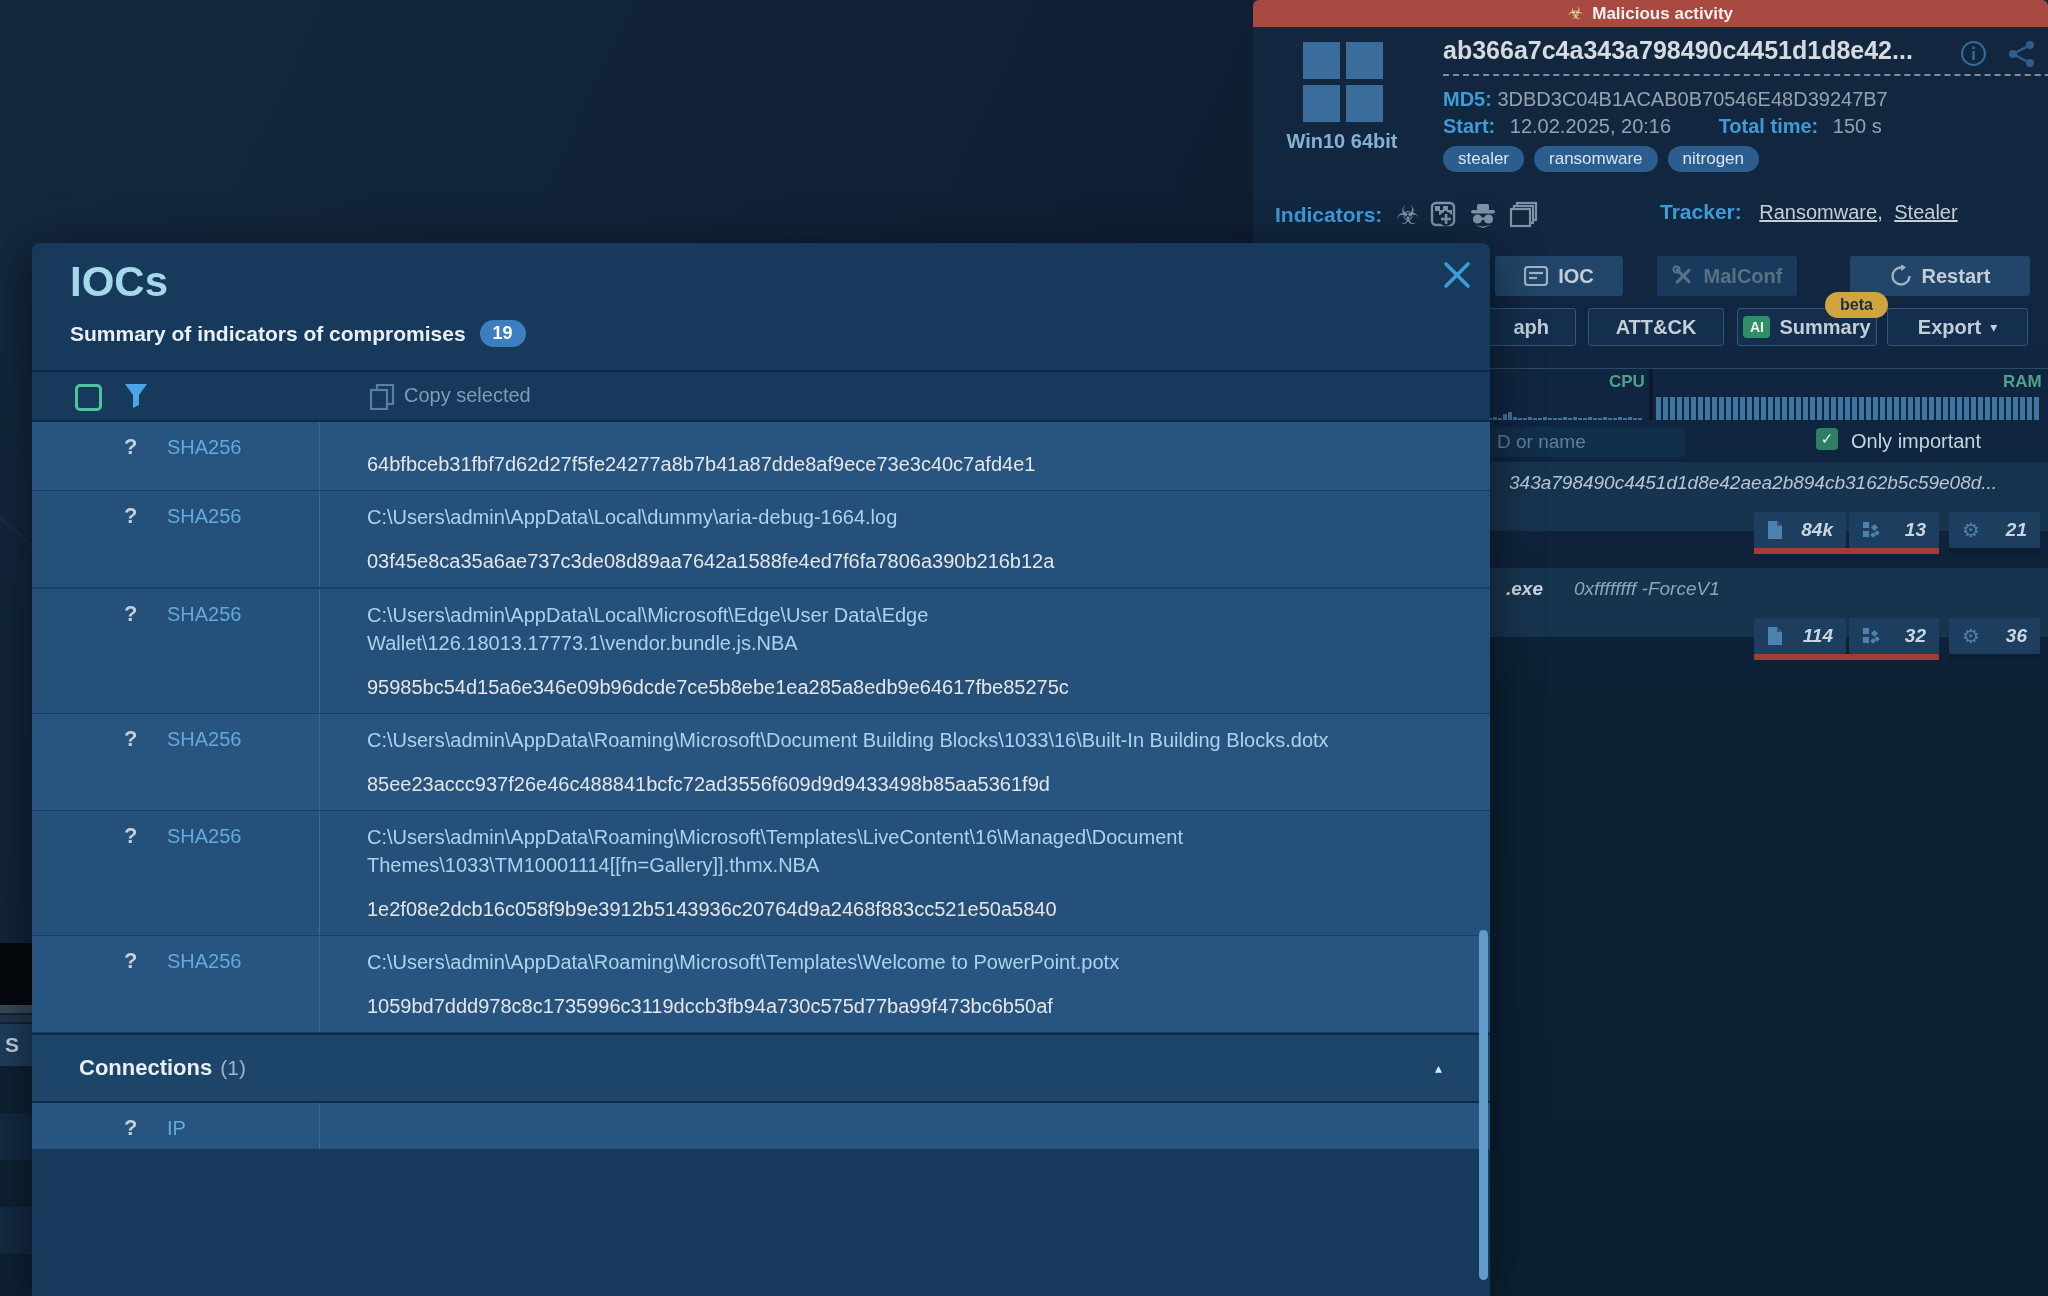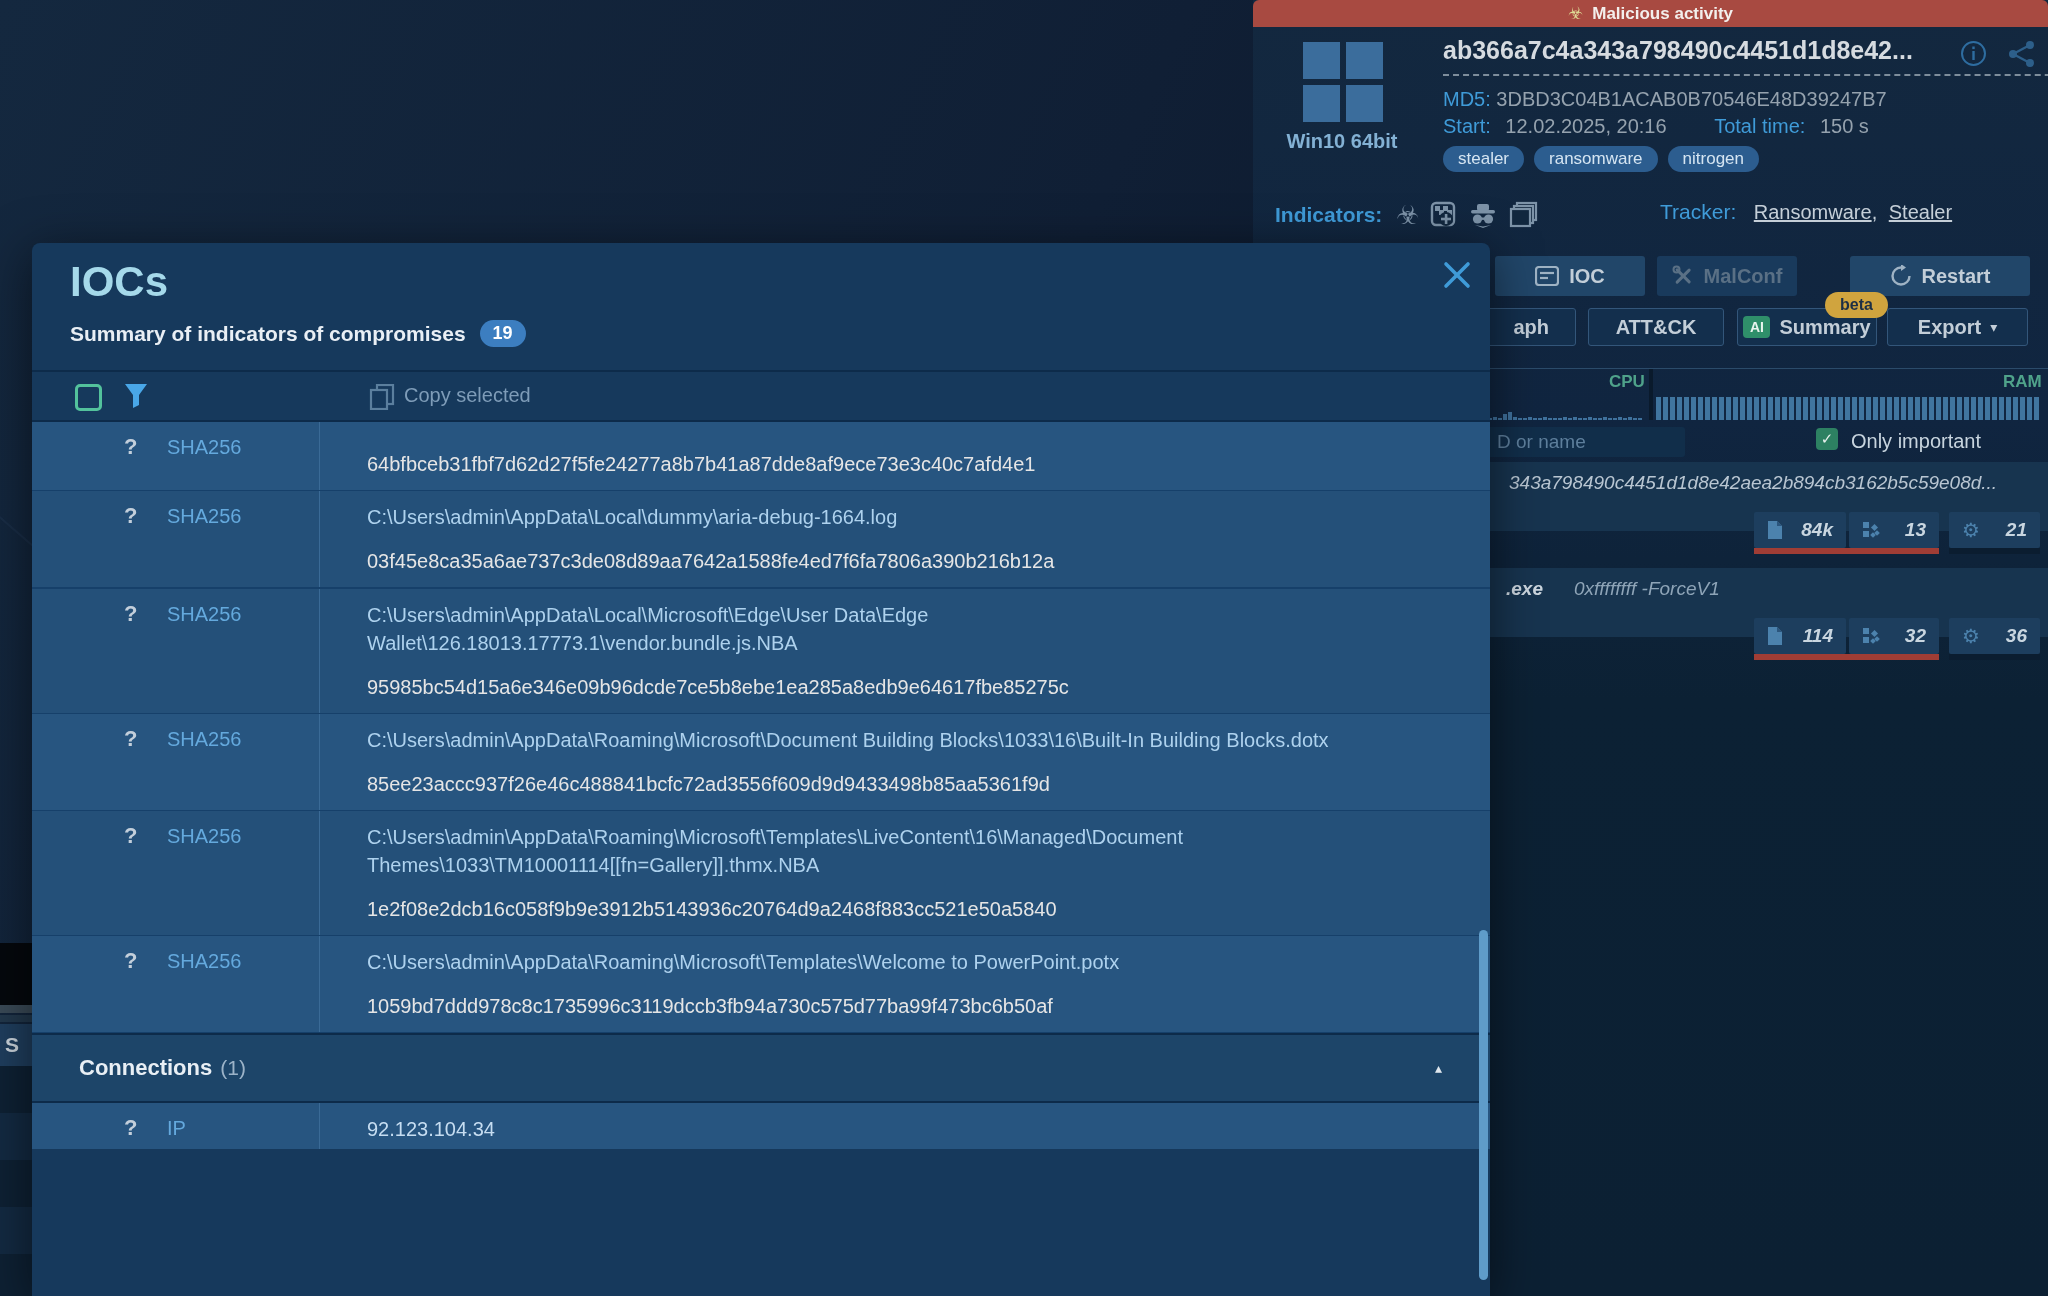--- a/index.html
+++ b/index.html
@@ -27,21 +27,21 @@
          background:linear-gradient(180deg,#13283f 0,#102540 420px,#0c2134 700px,#0c2033 100%);}
   .banner{left:0;top:0;width:795px;height:27px;background:#a84a41;border-radius:6px 6px 0 0;
           display:flex;align-items:center;justify-content:center;gap:9px;}
   .banner .bio{color:#ded995;font-size:17px;font-family:"DejaVu Sans",sans-serif;line-height:1;}
   .banner .txt{color:#f3efec;font-weight:bold;font-size:17px;}
   .oslabel{left:0;top:130px;width:178px;text-align:center;color:#83b1d4;font-weight:bold;font-size:20px;}
   .hashtitle{left:190px;top:36px;width:688px;color:#d6dbe0;font-weight:bold;font-size:25px;white-space:nowrap;
              overflow:hidden;border-bottom:2px dashed #7e8d9b;padding-bottom:9px;}
   .iconbtn{color:#2e6da0;}
   .mdrow{left:190px;top:88px;font-size:20px;}
-  .lab{color:#3f9bd8;font-weight:normal;}
+  .lab{color:#3f9bd8;font-weight:bold;}
   .val{color:#95a2ae;}
   .startrow{left:190px;top:115px;font-size:20px;}
   .tagrow{left:190px;top:146px;display:flex;gap:10px;}
   .pill{background:#2c5d8f;border-radius:13px;height:26px;line-height:26px;padding:0 15px;color:#d5e5f2;font-size:17px;}
   .indrow{left:22px;top:200px;height:30px;}
   .indlabel{color:#3f9bd8;font-weight:bold;font-size:21px;}
   .indicons{display:flex;gap:10px;margin-left:14px;align-items:center;}
   .indicons .g{color:#7d93a8;font-size:26px;line-height:1;font-family:"DejaVu Sans",sans-serif;}
   .trk{left:407px;top:200px;font-size:20px;}
   .trk a{color:#c5cfd8;text-decoration:underline;}
@@ -199,21 +199,21 @@
         <rect x="3" y="8" width="19" height="17" fill="#12283f" stroke="#7d93a8" stroke-width="2.2"></rect>
       </svg>
     </span>
   </div>
   <div class="abs trk">
     <span class="lab" style="font-size:21px;">Tracker:</span>
     <a href="#" style="margin-left:12px;">Ransomware</a><span style="color:#c5cfd8;">,</span>
     <a href="#" style="margin-left:6px;">Stealer</a>
   </div>
 
-  <div class="btn" style="left:242px;top:256px;width:150px;">
+  <div class="btn" style="left:242px;top:256px;width:128px;">
     <svg width="24" height="20" viewBox="0 0 24 20">
       <rect x="1" y="1" width="22" height="18" rx="3" fill="none" stroke="#9fb3c4" stroke-width="2.2"></rect>
       <line x1="5" y1="7" x2="19" y2="7" stroke="#9fb3c4" stroke-width="2.2"></line>
       <line x1="5" y1="12" x2="13" y2="12" stroke="#9fb3c4" stroke-width="2.2"></line>
     </svg>
     <span>IOC</span>
   </div>
   <div class="btn dim" style="left:404px;top:256px;width:140px;">
     <svg width="22" height="22" viewBox="0 0 22 22">
       <rect x="9.7" y="1" width="3" height="20" rx="1.5" fill="#5a7085" transform="rotate(45 11 11)"></rect>
@@ -510,20 +510,17 @@
       <span class="t">Connections</span>
       <span class="c">(1)</span>
       <span class="collapse">▴</span>
     </div>
 
     <div class="connrow">
       <div class="mtypecell">
           <span class="q">?</span>
           <span class="mtype">IP</span>
         </div>
-      <div class="mvalcell" style="padding-top:12px;">
-          <div class="mpath" style="color:#c6ddf1;">92.123.104.34</div>
-        </div>
     </div>
   </div>
 
   <div class="scrollthumb"></div>
 </div>
 
 </body></html>

